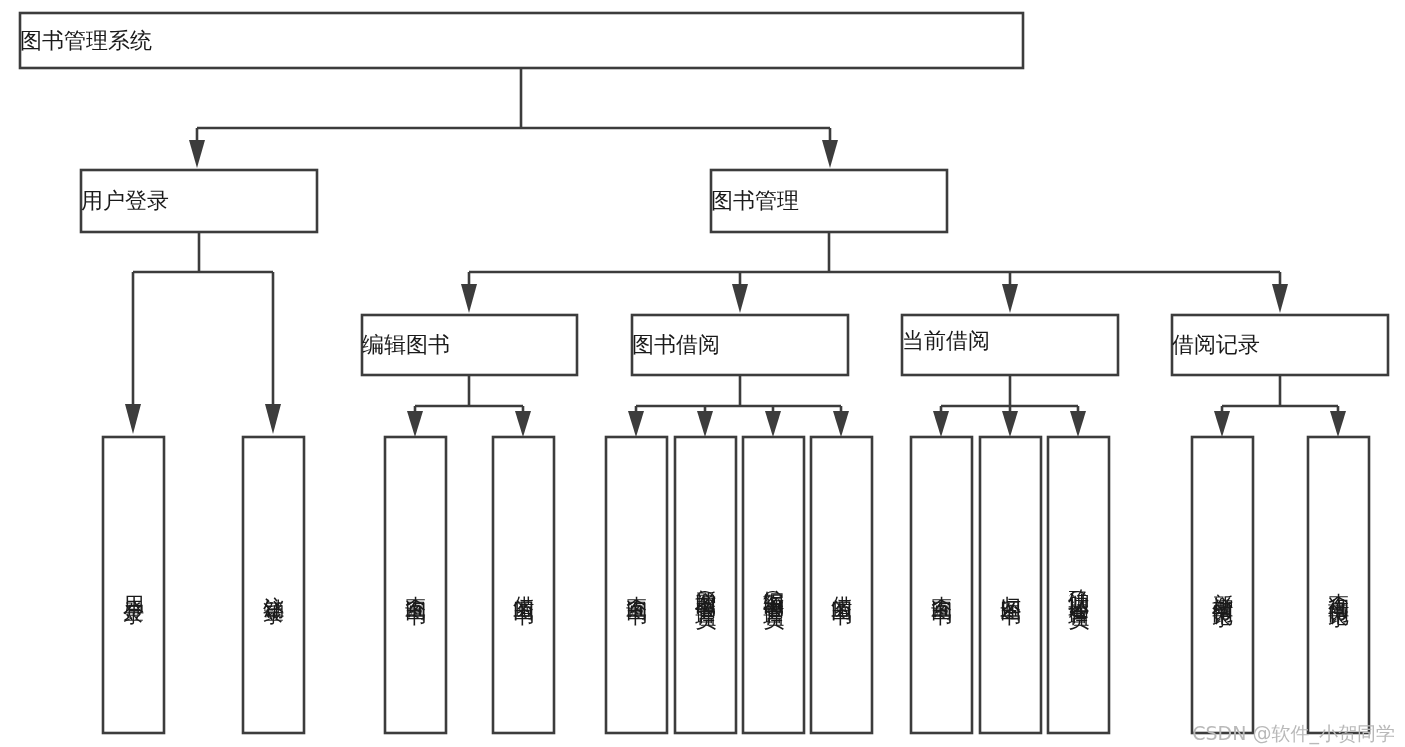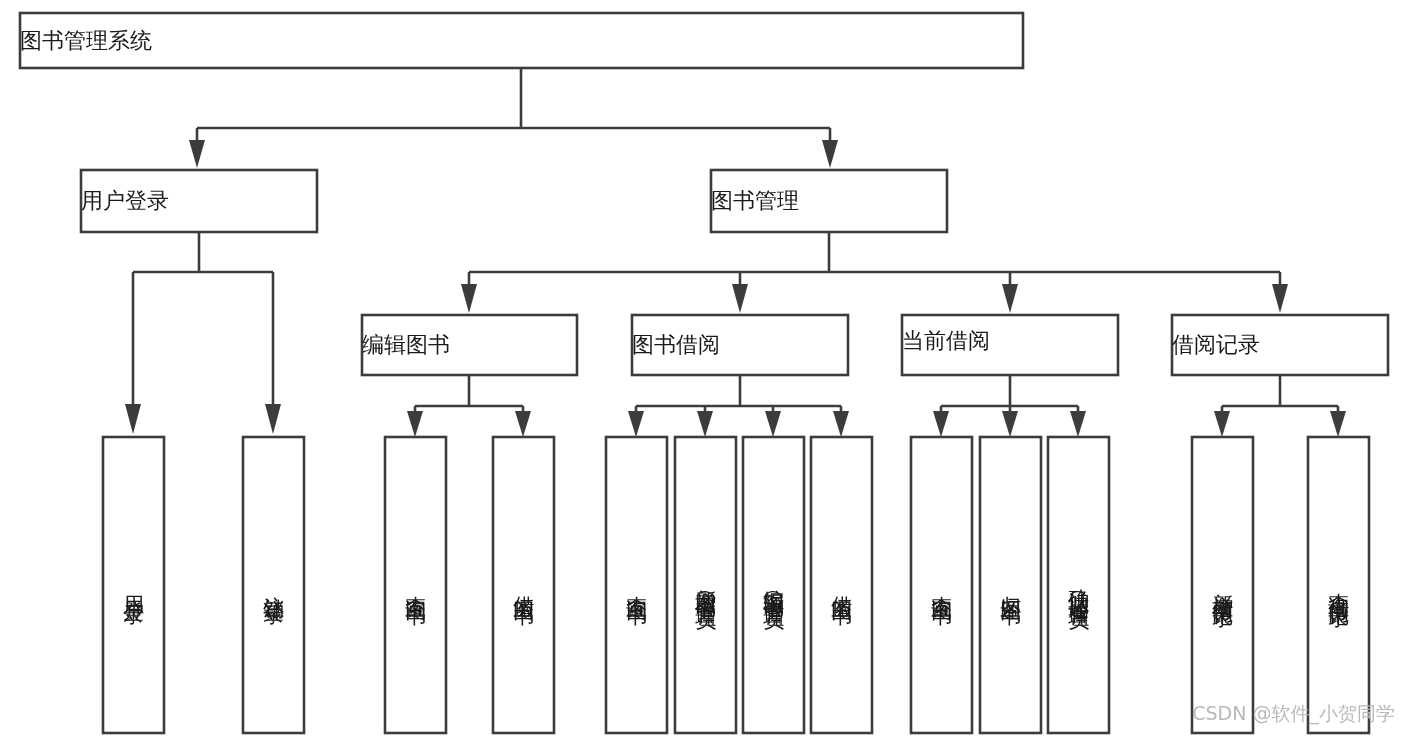--- a/index.html
+++ b/index.html
@@ -68,21 +68,21 @@
   }
   .hlabel-text {
     font-family: "DejaVu Sans", "Liberation Sans", sans-serif;
     font-size: 22px;
     color: #1a1a1a;
     white-space: nowrap;
   }
   #watermark {
     position: absolute;
     right: 10px;
-    bottom: 20px;
+    bottom: 0;
     font-family: "DejaVu Sans", "Liberation Sans", sans-serif;
     font-size: 19px;
     color: #b9b9b9;
     white-space: nowrap;
     user-select: none;
   }
 </style>
 </head>
 <body>
 

